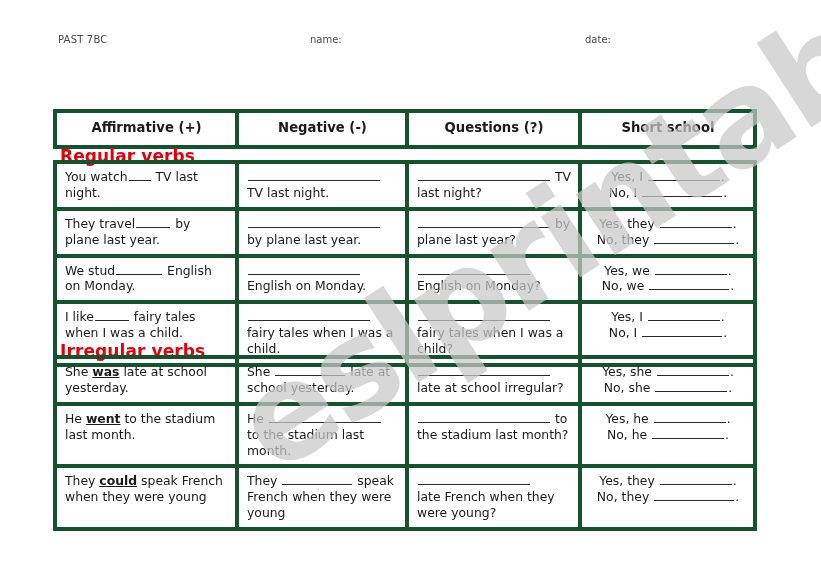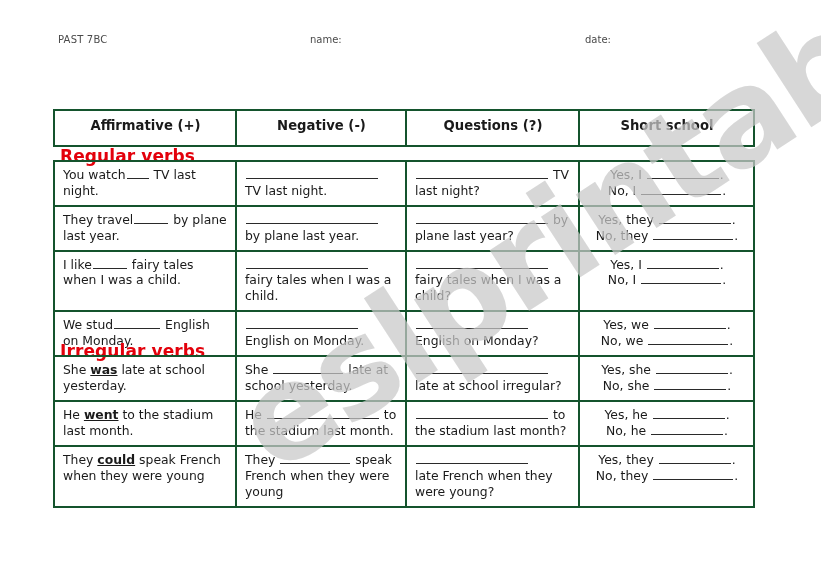--- a/index.html
+++ b/index.html
@@ -98,21 +98,21 @@
 
   
   .tbl {
     position: absolute;
     left: 53px;
     width: 700px;
     border-collapse: collapse;
     table-layout: fixed;
   }
   .tbl td, .tbl th {
-    border: 2px solid #14532d;
+    border: 4px solid #14532d;
     vertical-align: top;
     padding: 5px 7px 6px 8px;
     font-size: 12.4px;
     line-height: 1.28;
     background: transparent;
   }
   .tbl col.c1 { width: 182px; }
   .tbl col.c2 { width: 170px; }
   .tbl col.c3 { width: 173px; }
   .tbl col.c4 { width: 175px; }
@@ -223,36 +223,36 @@
         <td><span>They travel</span><span class="blank b-md"></span><span> by plane last year.</span></td>
         <td><span class="blank b-long3"></span><span> by plane last year.</span></td>
         <td><span class="blank b-long3"></span><span> by plane last year?</span></td>
         <td>
           <span class="cell-line"><span>Yes, they </span><span class="blank b-ans"></span><span>.</span></span>
           <span class="cell-line"><span>No, they </span><span class="blank b-ans-l"></span><span>.</span></span>
         </td>
       </tr>
 
       <tr>
+        <td><span>We stud</span><span class="blank b-lg"></span><span> English on Monday.</span></td>
+        <td><span class="blank b-long"></span><br><span> English on Monday.</span></td>
+        <td><span class="blank b-long"></span><br><span> English on Monday?</span></td>
+        <td>
+          <span class="cell-line"><span>Yes, we </span><span class="blank b-ans"></span><span>.</span></span>
+          <span class="cell-line"><span>No, we </span><span class="blank b-ans-l"></span><span>.</span></span>
+        </td>
+      </tr>
+
+      <tr>
         <td><span>I like</span><span class="blank b-md"></span><span> fairy tales when I was a child.</span></td>
         <td><span class="blank b-long2"></span><span> fairy tales when I was a child.</span></td>
         <td><span class="blank b-long3"></span><span> fairy tales when I was a child?</span></td>
         <td>
           <span class="cell-line"><span>Yes, I </span><span class="blank b-ans"></span><span>.</span></span>
           <span class="cell-line"><span>No, I </span><span class="blank b-ans-l"></span><span>.</span></span>
-        </td>
-      </tr>
-
-      <tr>
-        <td><span>We stud</span><span class="blank b-lg"></span><span> English on Monday.</span></td>
-        <td><span class="blank b-long"></span><br><span> English on Monday.</span></td>
-        <td><span class="blank b-long"></span><br><span> English on Monday?</span></td>
-        <td>
-          <span class="cell-line"><span>Yes, we </span><span class="blank b-ans"></span><span>.</span></span>
-          <span class="cell-line"><span>No, we </span><span class="blank b-ans-l"></span><span>.</span></span>
         </td>
       </tr>
 
     </tbody>
   </table>
 
   <div class="section-label" id="label-irregular">Irregular verbs</div>
 
   <table class="tbl" id="table-irregular">
     <colgroup>

